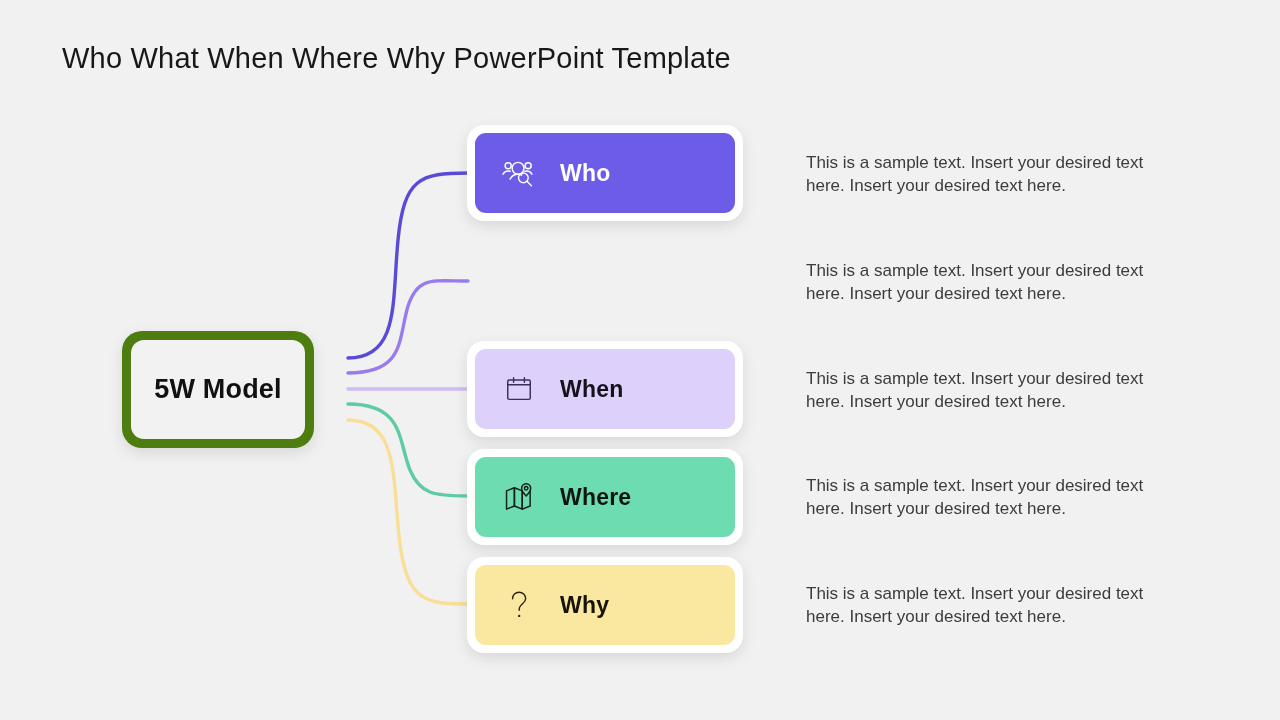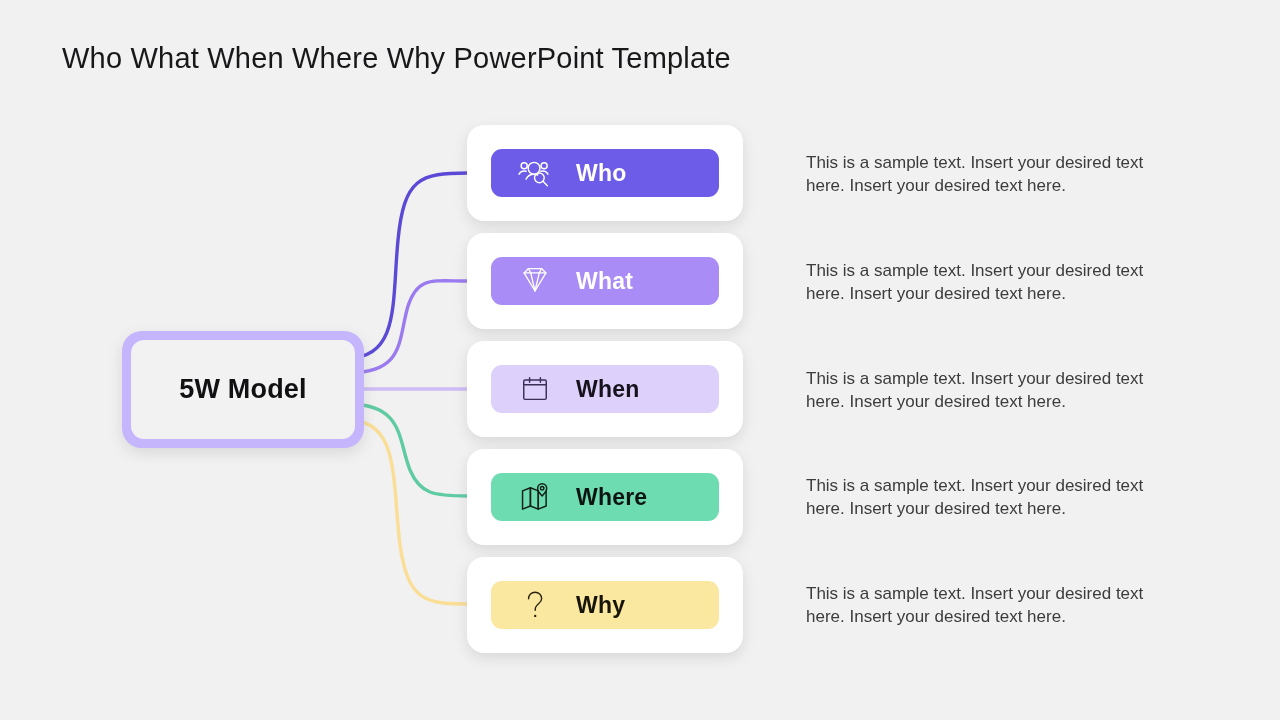--- a/index.html
+++ b/index.html
@@ -42,23 +42,23 @@
     width: 1280px;
     height: 720px;
     pointer-events: none;
   }
 
   
   #central-node {
     position: absolute;
     left: 122px;
     top: 331px;
-    width: 242px;
+    width: 192px;
     height: 117px;
-    background: #c4b5fd;
+    background: #4d7c0f;
     border-radius: 20px;
     box-shadow: 0 5px 14px rgba(120,120,130,0.20);
     padding: 9px;
     box-sizing: border-box;
     z-index: 3;
   }
   #central-node-inner {
     width: 100%;
     height: 100%;
     background: #f2f2f2;
@@ -76,21 +76,21 @@
 
   
   .card-frame {
     position: absolute;
     left: 467px;
     width: 276px;
     height: 96px;
     background: #ffffff;
     border-radius: 17px;
     box-shadow: 0 5px 13px rgba(120,120,130,0.20);
-    padding: 24px;
+    padding: 8px;
     box-sizing: border-box;
     z-index: 2;
   }
   .card-body {
     width: 100%;
     height: 100%;
     border-radius: 11px;
     display: flex;
     align-items: center;
     box-sizing: border-box;
@@ -154,33 +154,20 @@
           <circle cx="29.6" cy="12.4" r="3.2"></circle>
           <path d="M26.2 18.2c.6-.2 1.3-.3 2-.3 2.5 0 4.5 1.4 5.4 3.5"></path>
           <circle cx="24.6" cy="25.1" r="5.1"></circle>
           <path d="M28.4 28.7l4.6 4.6"></path>
         </svg>
       </span>
       <span class="card-label" style="color:#ffffff">Who</span>
     </div>
   </div>
 
-  <div class="card-frame" style="top:233px">
-    <div class="card-body" style="background:#a98cf5">
-      <span class="card-icon">
-        <svg viewBox="0 0 40 40" width="38" height="38" fill="none" stroke="#ffffff" stroke-width="1.4" stroke-linecap="round" stroke-linejoin="round">
-          <path d="M8.5 11.5h23l-11.5 19z"></path>
-          <path d="M8.5 11.5l4.6-4.6h13.8l4.6 4.6"></path>
-          <path d="M13.1 6.9l2.4 4.6M26.9 6.9l-2.4 4.6"></path>
-          <path d="M15.5 11.5l4.5 19 4.5-19"></path>
-        </svg>
-      </span>
-      <span class="card-label" style="color:#ffffff">What</span>
-    </div>
-  </div>
 
   <div class="card-frame" style="top:341px">
     <div class="card-body" style="background:#ddd0fb">
       <span class="card-icon">
         <svg viewBox="0 0 40 40" width="36" height="36" fill="none" stroke="#3a2f55" stroke-width="1.6" stroke-linecap="round" stroke-linejoin="round">
           <rect x="7.5" y="10" width="25" height="21.5" rx="1.5"></rect>
           <path d="M7.5 15.2h25"></path>
           <path d="M14 7.6v5M26 7.6v5"></path>
         </svg>
       </span>

